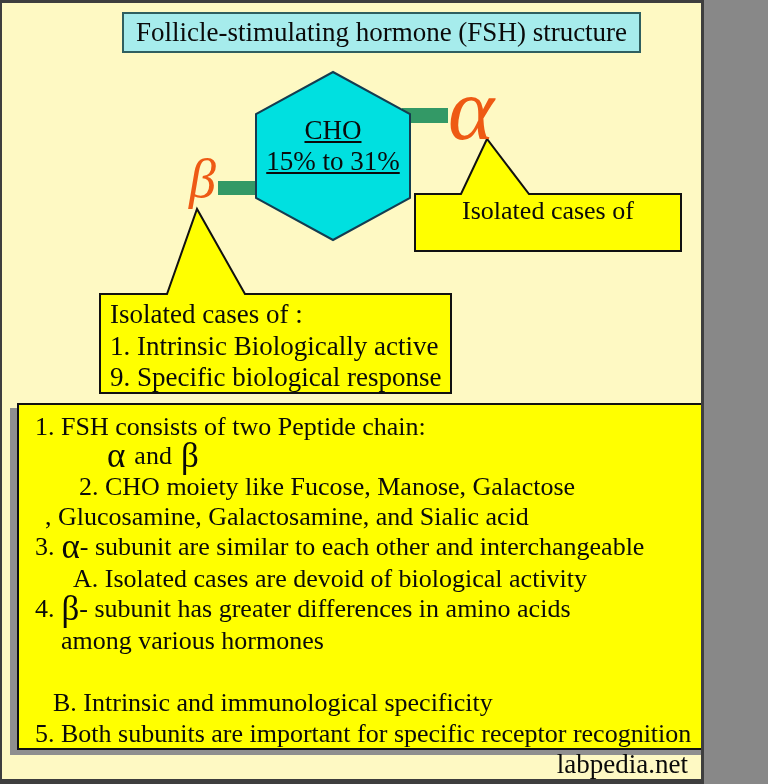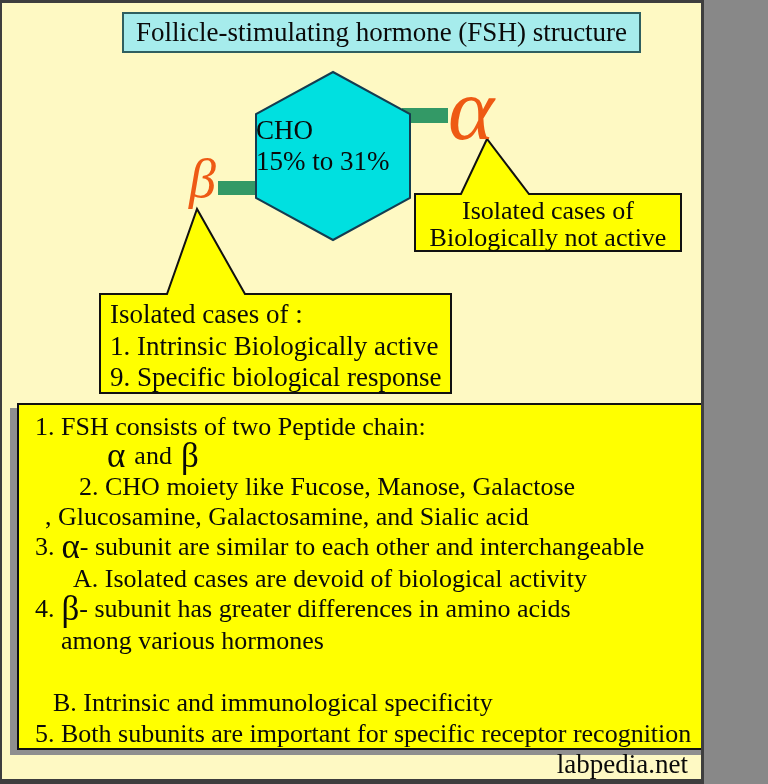--- a/index.html
+++ b/index.html
@@ -18,21 +18,21 @@
     pointer-events:none;z-index:50;
   }
   .title-box{
     position:absolute;left:122px;top:12px;width:519px;height:41px;
     background:#a6ecec;border:2px solid #2f5f5f;box-sizing:border-box;
     text-align:center;font-size:27px;line-height:36px;white-space:nowrap;
   }
   .diagram-svg{position:absolute;left:0;top:0;width:768px;height:784px;}
   .hex-label{
     position:absolute;left:256px;top:115px;width:154px;
-    font-size:27px;line-height:31px;
+    text-align:center;font-size:27px;line-height:31px;text-decoration:underline;
   }
   .greek-big{
     position:absolute;color:#ee5a14;font-style:italic;line-height:1;
     font-family:"Liberation Serif","DejaVu Serif",serif;
   }
   .alpha-big{left:448px;top:66px;font-size:88px;}
   .beta-big{left:189px;top:152px;font-size:54px;}
   .alpha-callout-text{
     position:absolute;left:415px;top:197px;width:266px;
     text-align:center;font-size:26px;line-height:27px;white-space:nowrap;
@@ -94,21 +94,20 @@
   <div class="hex-label">
     <div>CHO</div>
     <div>15% to 31%</div>
   </div>
 
   <div class="greek-big alpha-big">α</div>
   <div class="greek-big beta-big">β</div>
 
   <div class="alpha-callout-text">
     <div>Isolated cases of</div>
-    <div>Biologically not active</div>
   </div>
 
   <div class="beta-callout-text">
     <div>Isolated cases of :</div>
     <div>1. Intrinsic Biologically active</div>
     <div>9. Specific biological response</div>
   </div>
 
   <div class="notes-box">
     <div class="notes-line nl1">1. FSH consists of two Peptide chain:</div>

